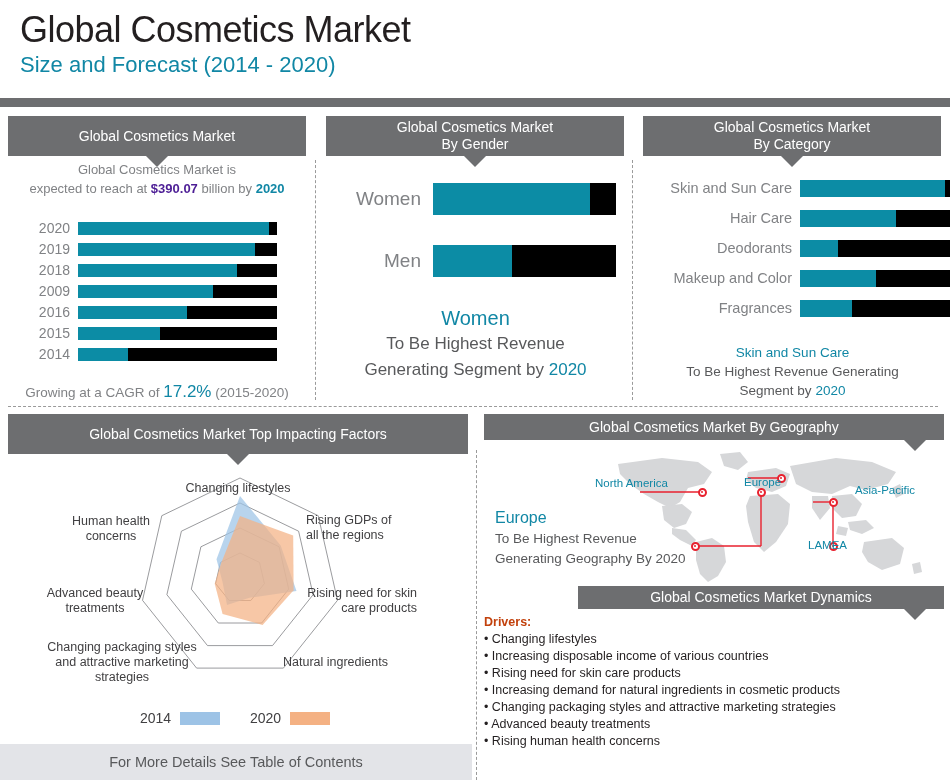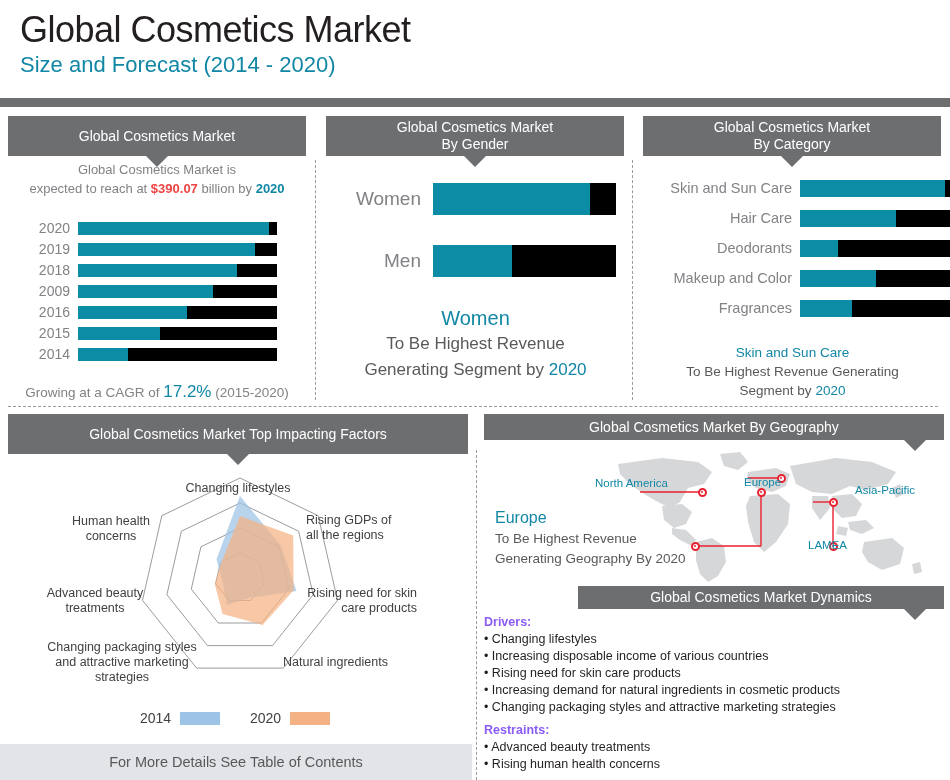--- a/index.html
+++ b/index.html
@@ -41,21 +41,21 @@
 
   
   .vdash{position:absolute;border-left:1px dashed #9a9a9a;}
   .hdash{position:absolute;border-top:1px dashed #9a9a9a;}
 
   
   .p1-lead{
     position:absolute;left:8px;top:160px;width:298px;text-align:center;
     font-size:13px;line-height:19px;color:#808285;
   }
-  .p1-lead b{color:#ef4444;font-weight:700;text-align:right;}
+  .p1-lead b{color:#4c1d95;font-weight:700;text-align:right;}
   .p1-lead .yr{color:#1187a5;font-weight:700;}
   .yearrow{position:absolute;height:13px;}
   .yearlbl{
     position:absolute;left:0;width:50px;text-align:right;
     font-size:14px;color:#808285;line-height:13px;
   }
   .bartrack{
     position:absolute;left:58px;width:199px;height:13px;background:#000000;
   }
   .barfill{position:absolute;left:0;top:0;height:13px;background:#0c8ca5;}
@@ -123,21 +123,21 @@
     position:absolute;width:9px;height:9px;border-radius:50%;
     background:#ffffff;border:2px solid #e8212e;box-sizing:border-box;
   }
   .mapdot:after{
     content:"";position:absolute;left:1.5px;top:1.5px;width:2px;height:2px;
     border-radius:50%;background:#e8212e;
   }
 
   
   .dyn{position:absolute;left:484px;top:614px;width:460px;}
-  .dyn .sec{font-size:12.5px;color:#8b5cf6;font-weight:700;line-height:17px;margin-top:6px;}
+  .dyn .sec{font-size:12.5px;color:#c2410c;font-weight:700;line-height:17px;margin-top:6px;}
   .dyn .sec:first-child{margin-top:0;}
   .dyn .itm{font-size:12.5px;color:#231f20;line-height:17px;}
 </style>
 </head>
 <body>
 
 <div class="page">
 
   <div class="title-block">
     <div class="title-main">Global Cosmetics Market</div>
@@ -393,20 +393,19 @@
 
   <div class="dyn">
     <div class="sec">Drivers:</div>
     <div id="drivers-list">
         <div class="itm">• Changing lifestyles</div>
         <div class="itm">• Increasing disposable income of various countries</div>
         <div class="itm">• Rising need for skin care products</div>
         <div class="itm">• Increasing demand for natural ingredients in cosmetic products</div>
         <div class="itm">• Changing packaging styles and attractive marketing strategies</div>
       </div>
-    <div class="sec">Restraints:</div>
     <div id="restraints-list">
         <div class="itm">• Advanced beauty treatments</div>
         <div class="itm">• Rising human health concerns</div>
       </div>
   </div>
 
 </div>
 
 </body></html>

